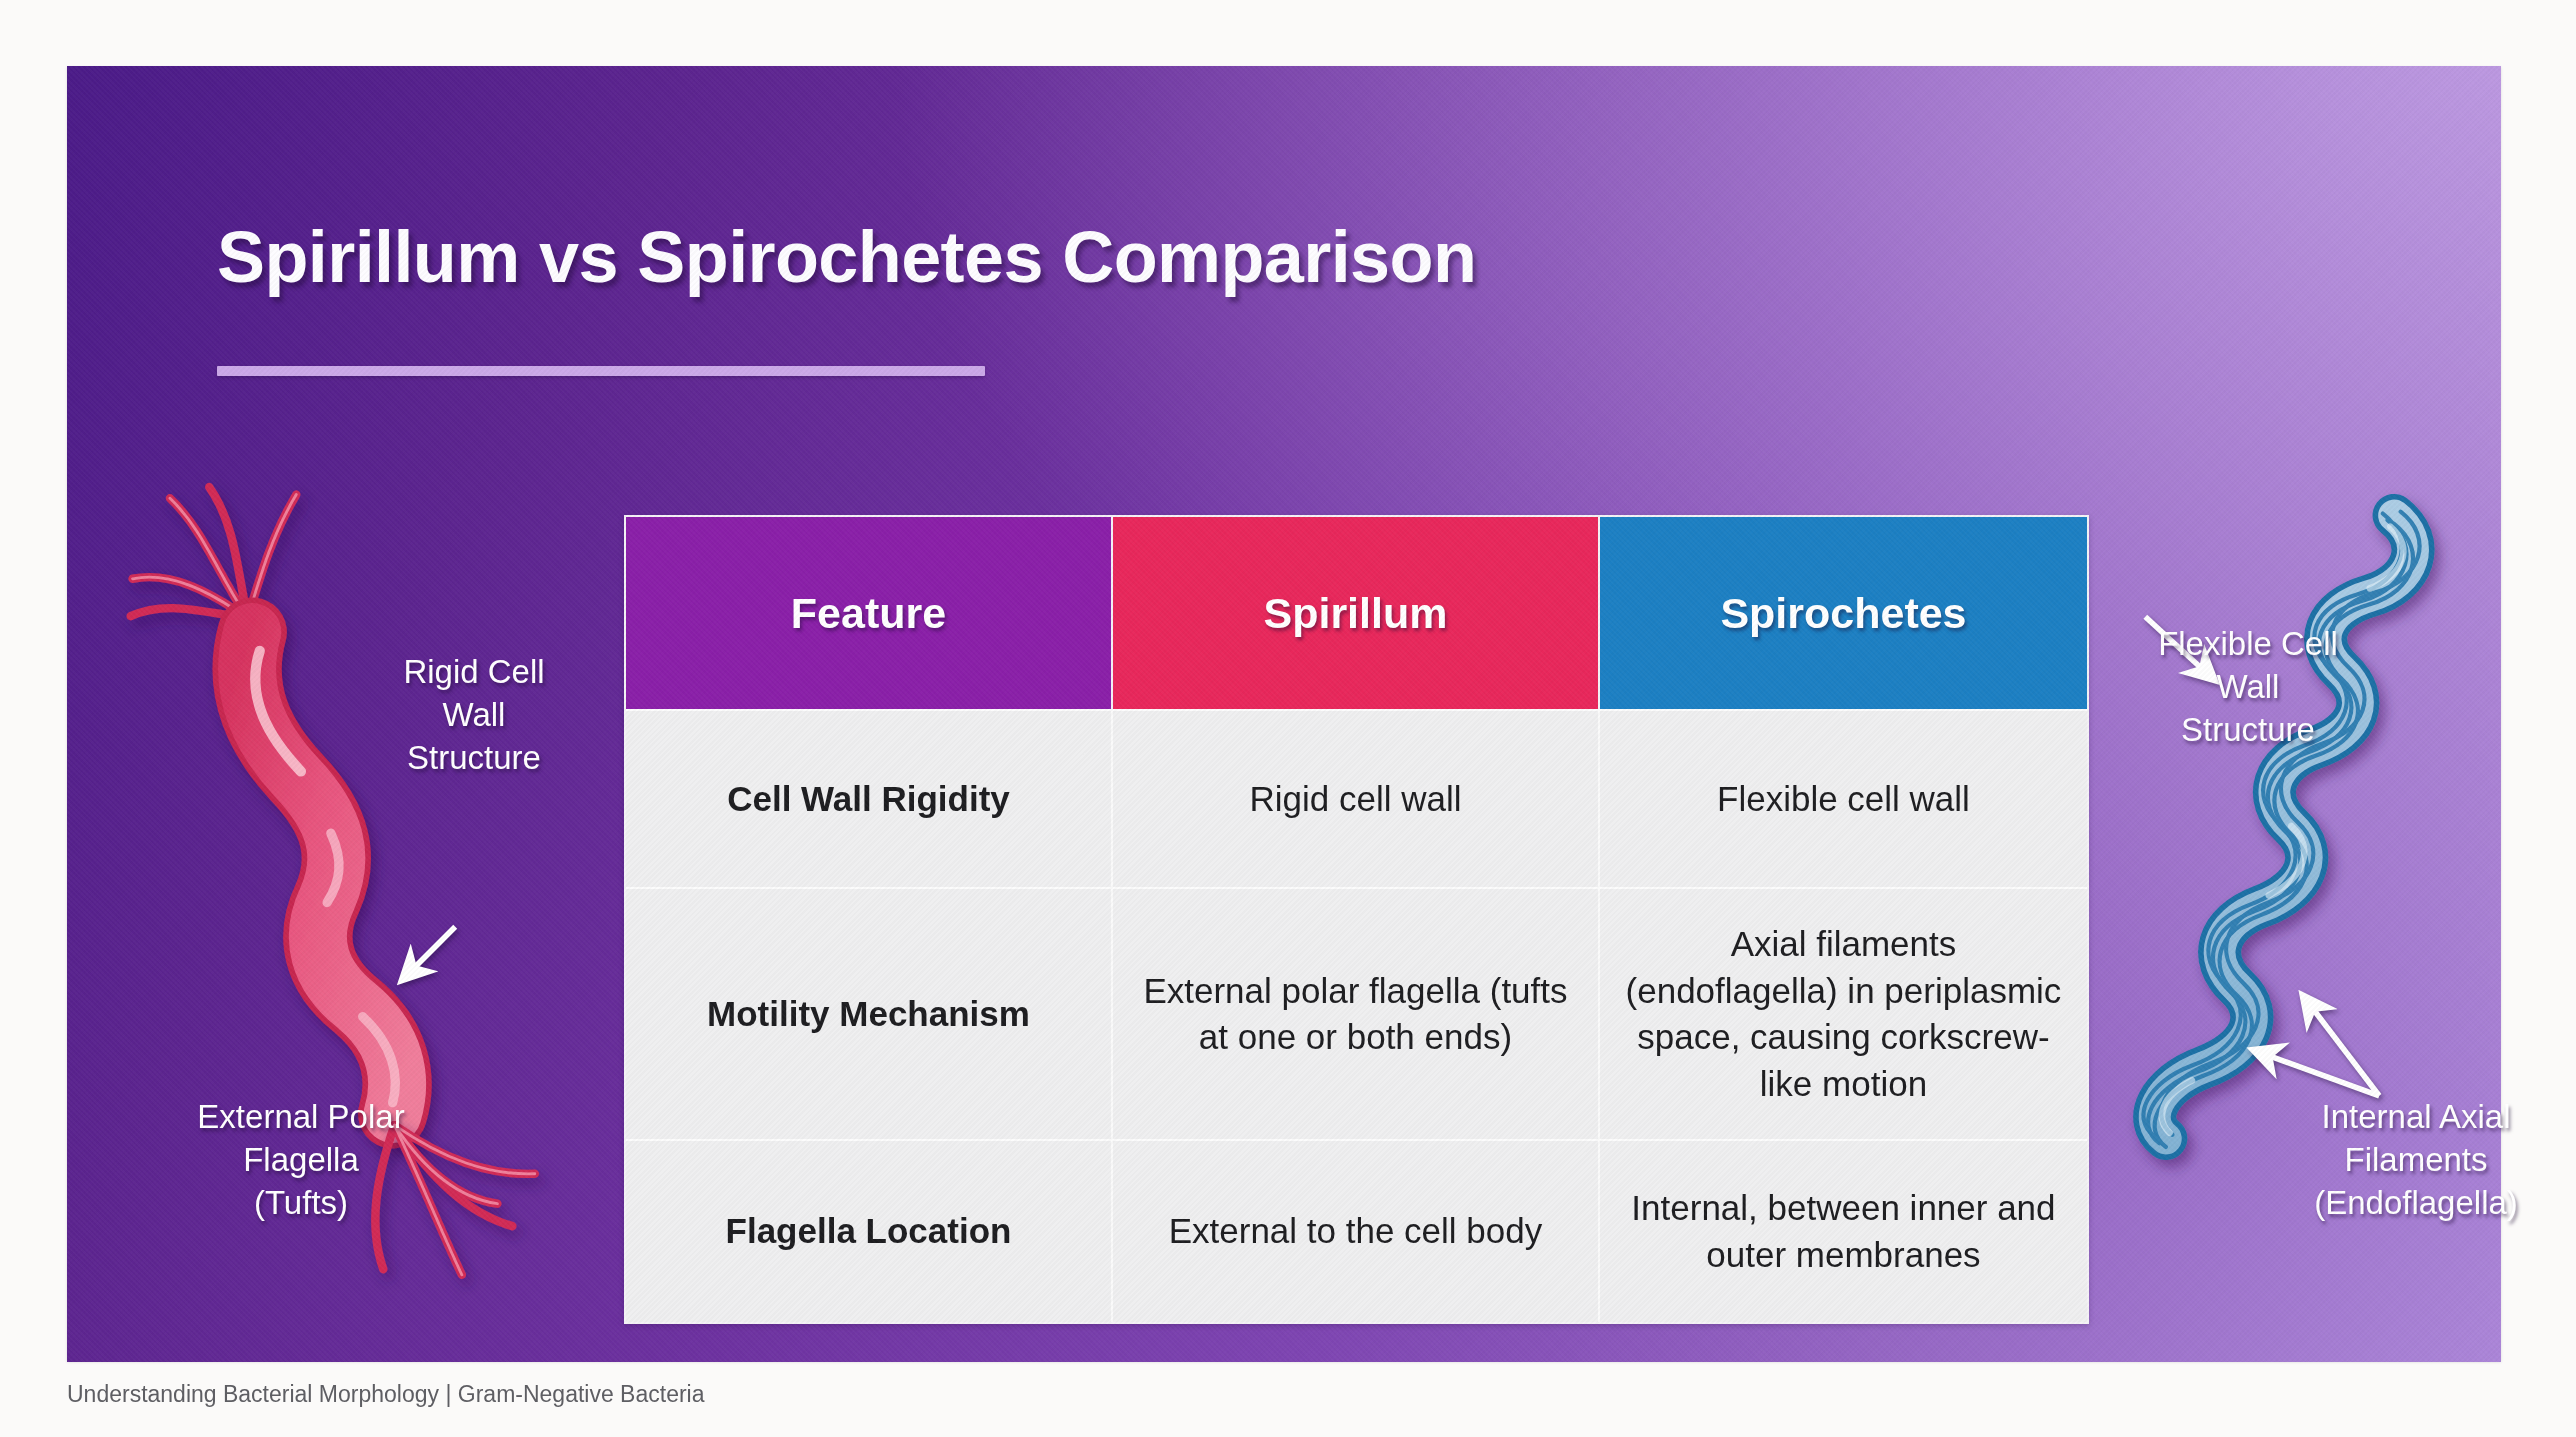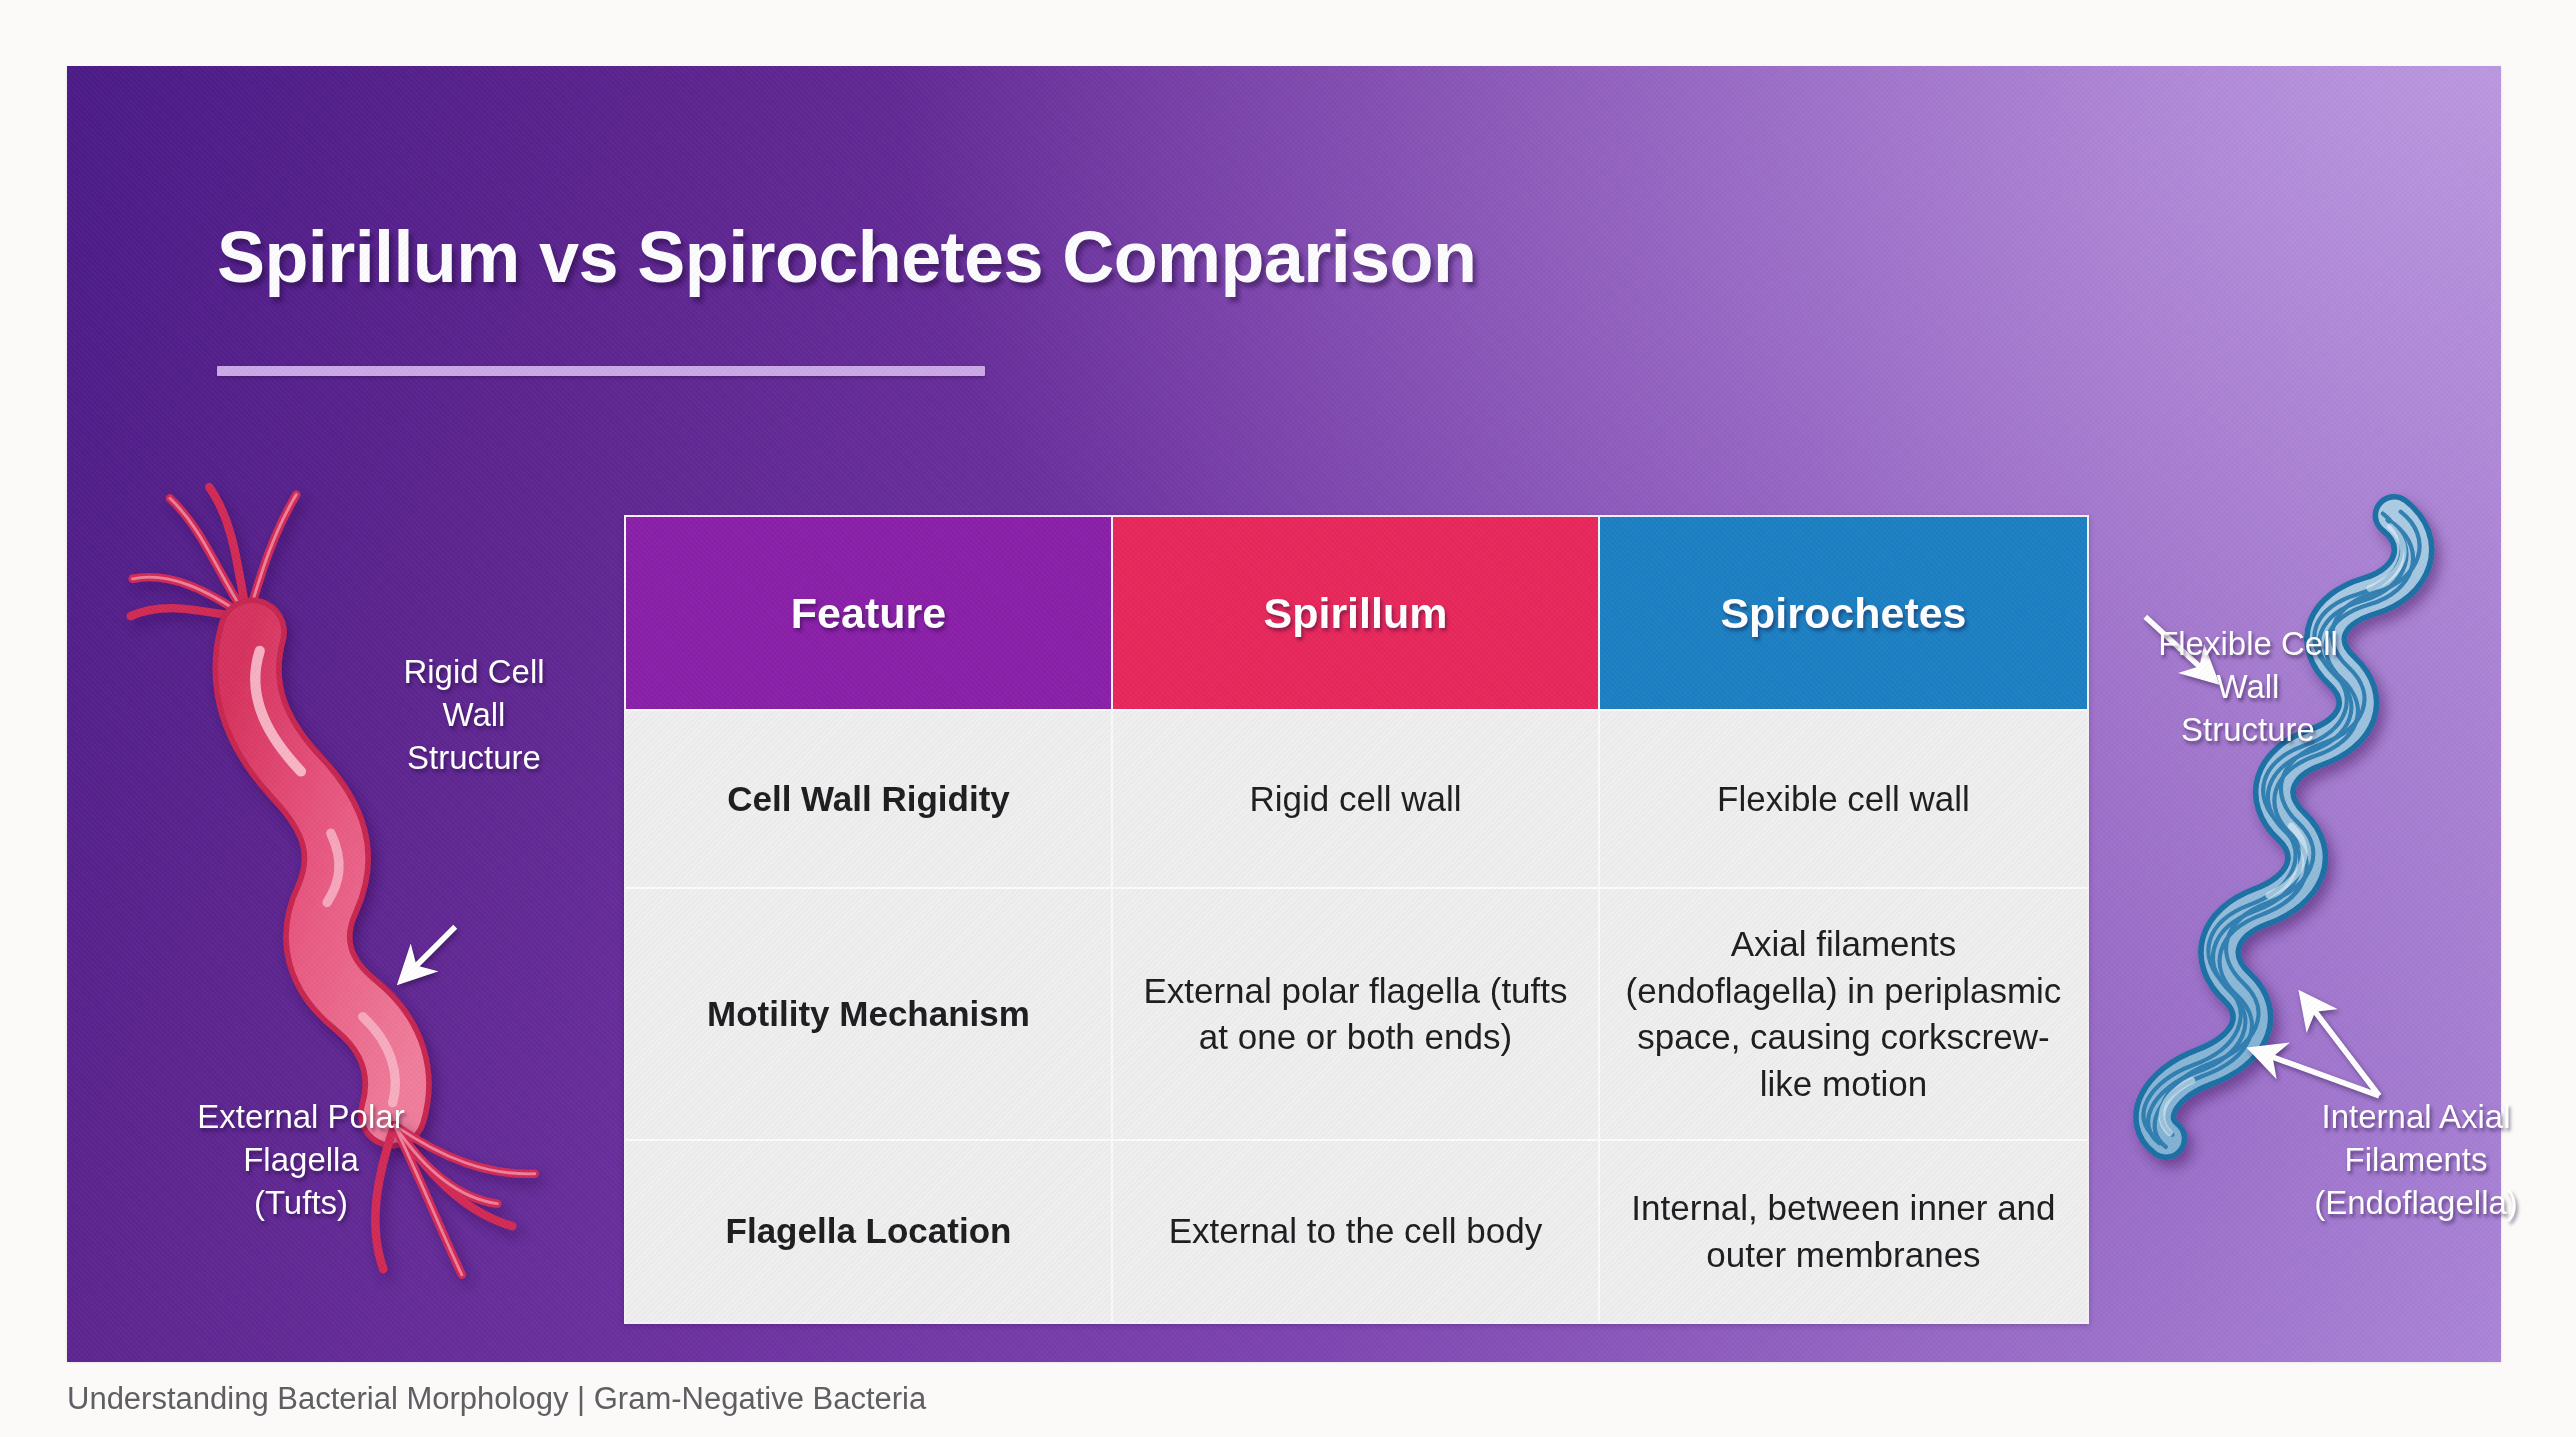--- a/index.html
+++ b/index.html
@@ -83,21 +83,21 @@
     text-shadow:1.9px 2.8px 3.7px rgba(25,6,48,.5);
   }
   .lbl-rigid{left:290px;top:585px;width:234px;}
   .lbl-tufts{left:103px;top:1030px;width:262px;}
   .lbl-flex{left:2064px;top:557px;width:234px;}
   .lbl-axial{left:2204px;top:1030px;width:290px;}
 
   
   .footer{
     position:absolute;left:67px;top:1381px;
-    font-size:31px;color:#5e5e63;
+    font-size:23px;color:#5e5e63;
   }
 
   svg.art{position:absolute;overflow:visible;}
   svg.arrows{position:absolute;overflow:visible;pointer-events:none;}
 </style>
 </head>
 <body>
 
 <div id="stage">
 

